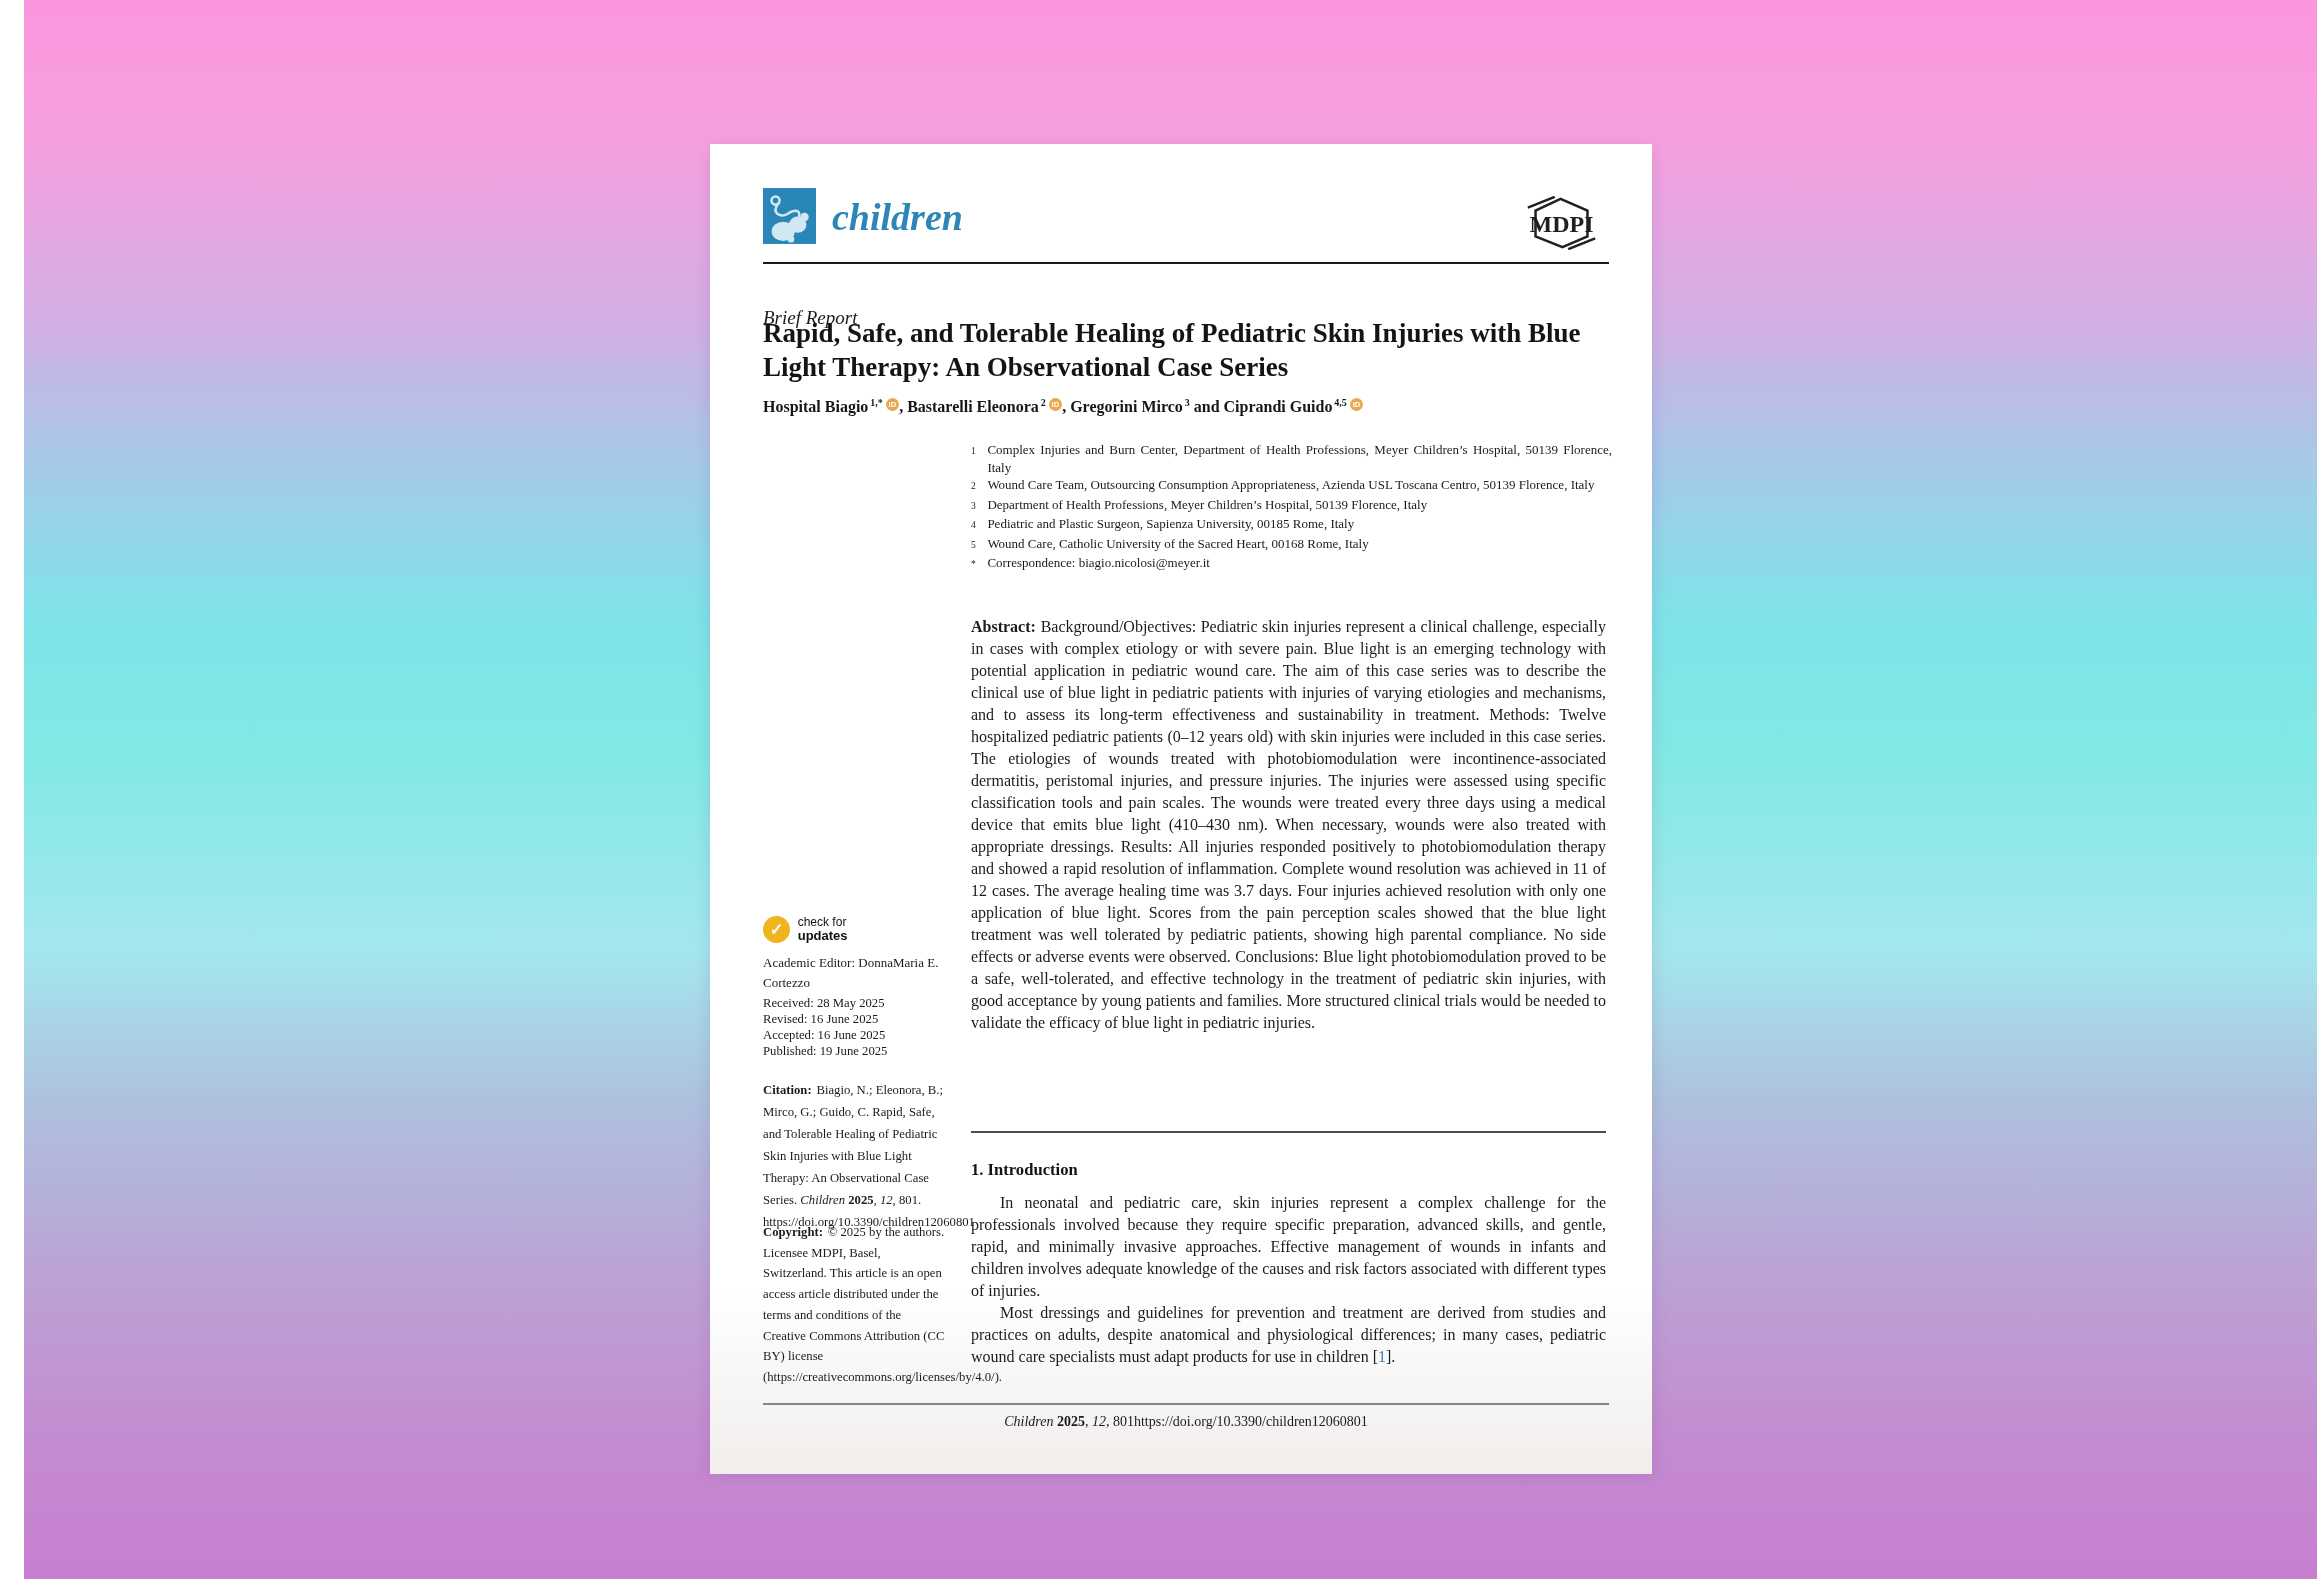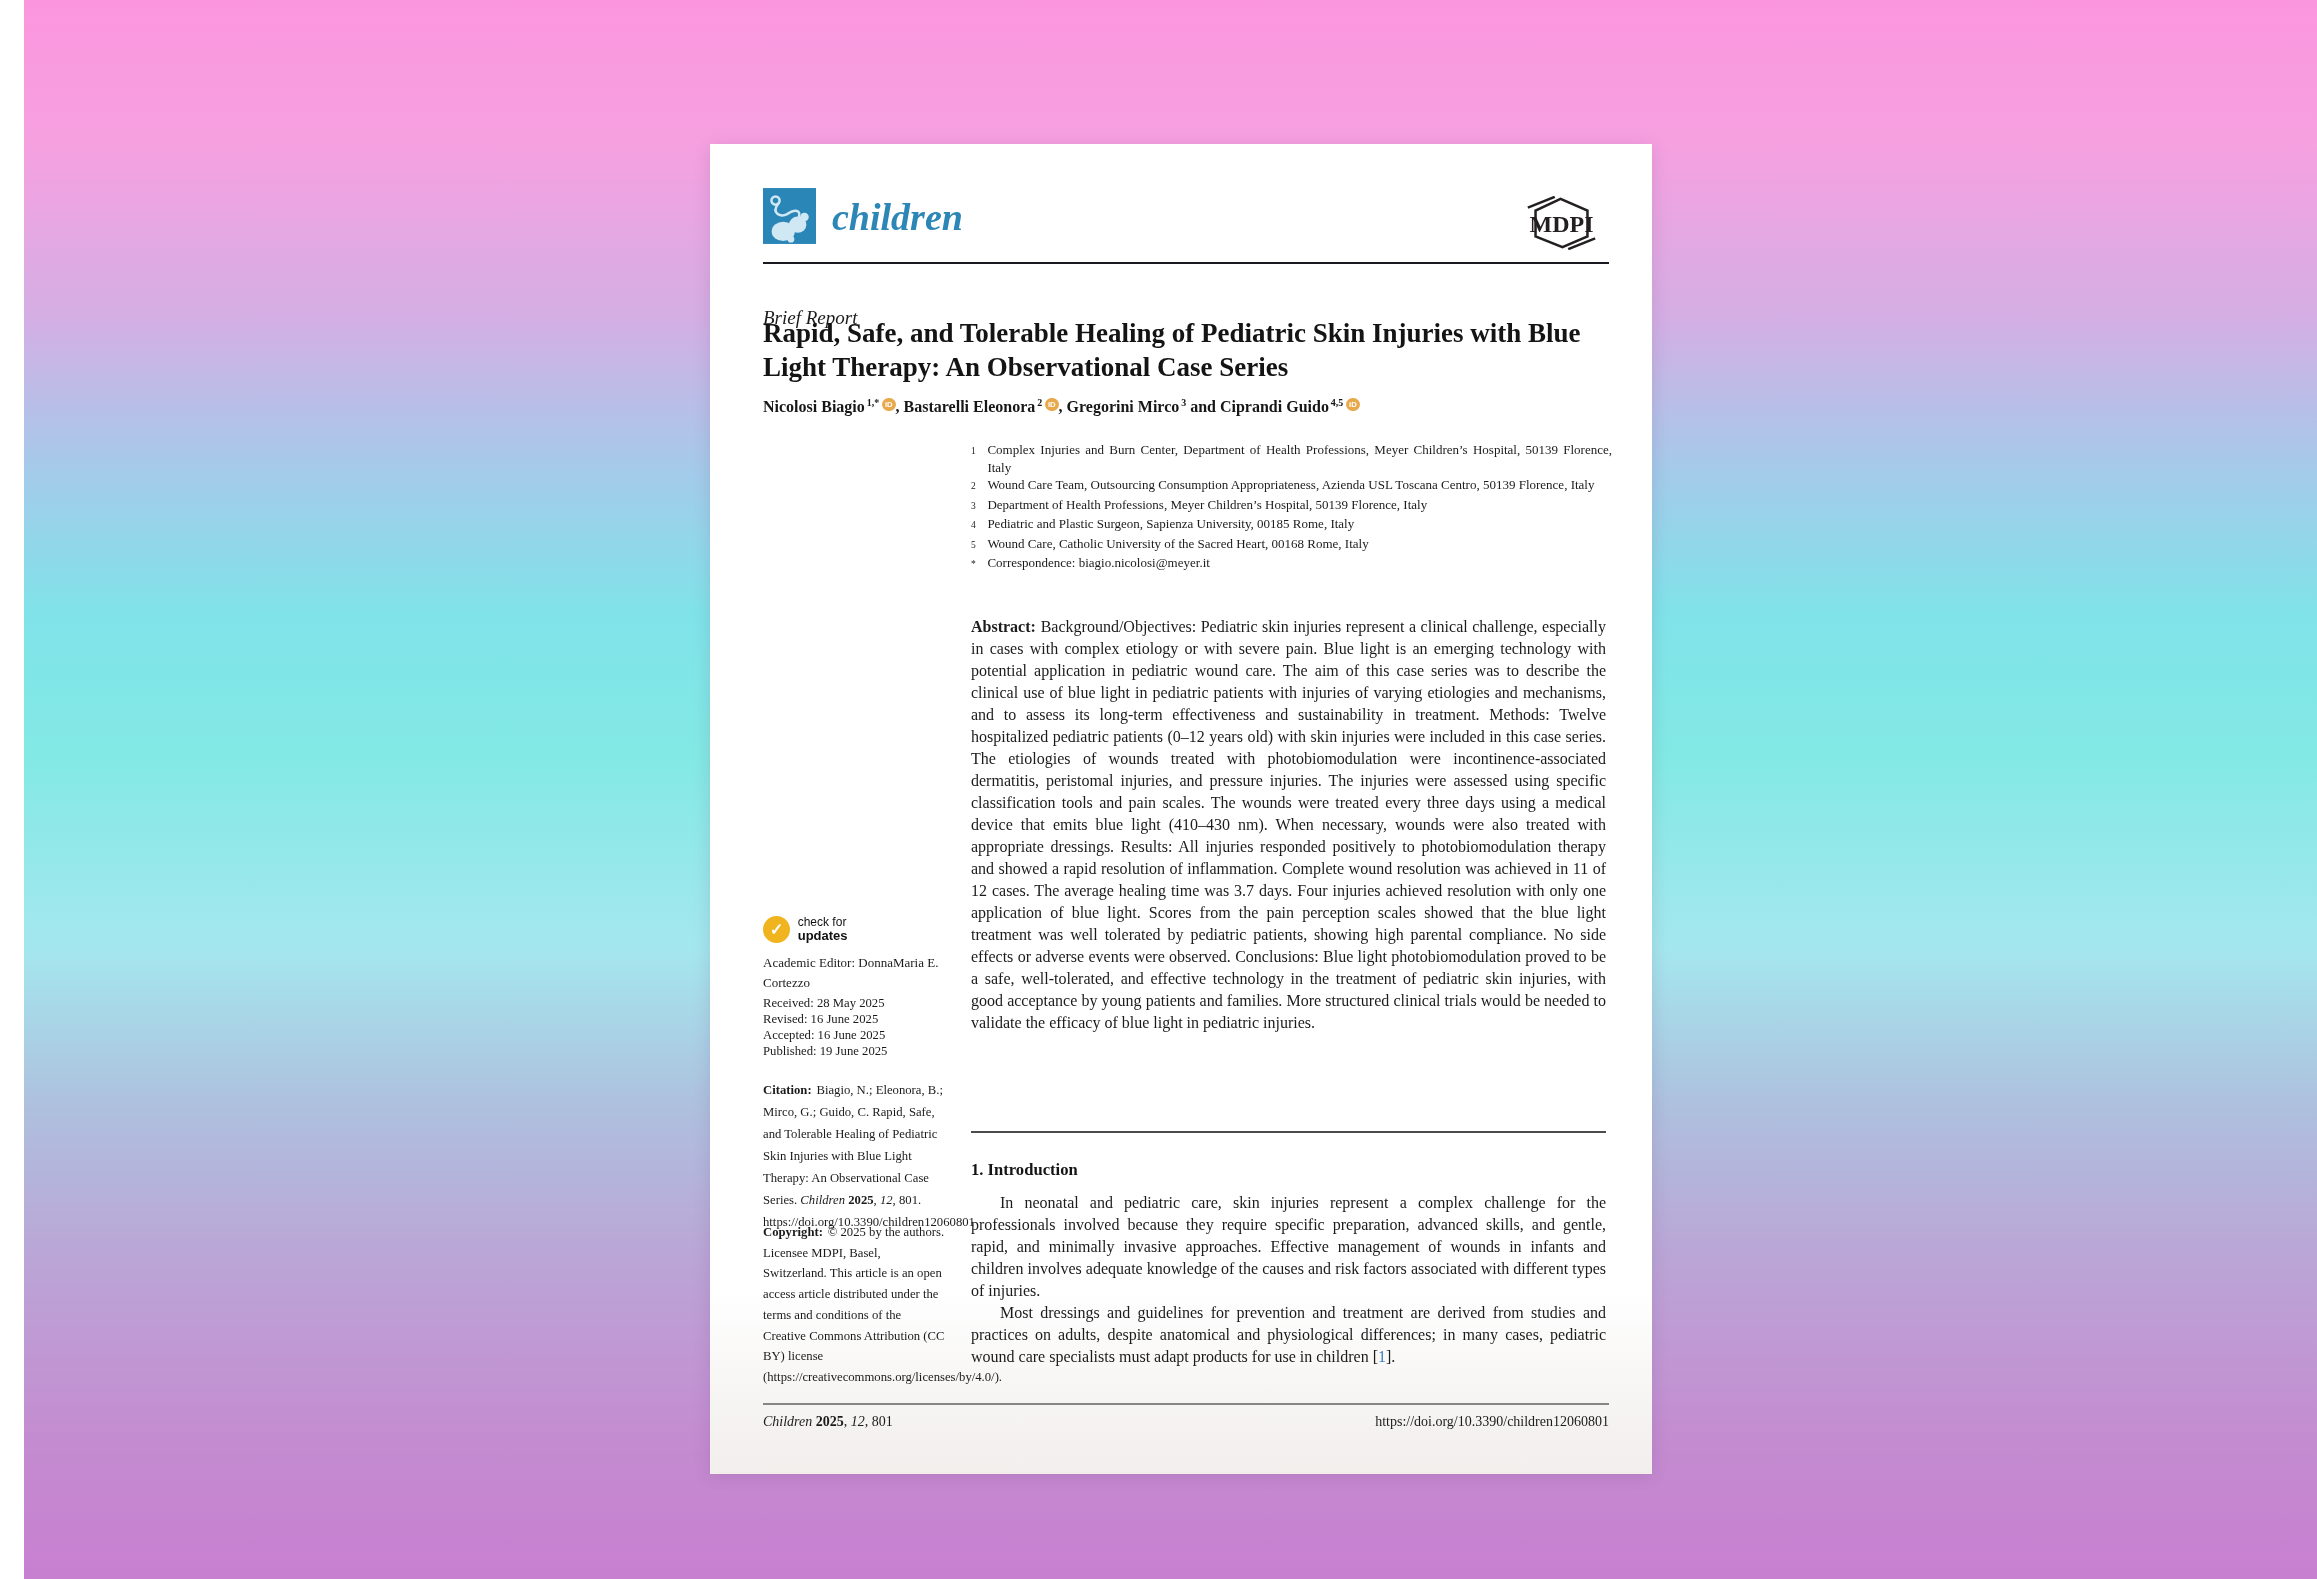--- a/index.html
+++ b/index.html
@@ -57,21 +57,21 @@
   .badge-text .b2{font-weight:bold;font-size:13px;}
   .editor{left:53px;top:809px;width:189px;font-size:13px;line-height:20px;}
   .dates{left:53px;top:851px;width:189px;font-size:12.7px;line-height:16px;}
   .citation{left:53px;top:935px;width:182px;font-size:12.7px;line-height:22px;}
   .copyright{left:53px;top:1078px;width:182px;font-size:12.7px;line-height:20.7px;}
   .it{font-style:italic;}
   .bd{font-weight:bold;}
 
   
   .rule-footer{left:53px;top:1259px;width:846px;height:1.9px;background:#868686;}
-  .footer{left:53px;top:1270px;width:846px;display:flex;justify-content:space-between;font-size:14px;color:#1b1b1b;}
+  .footer{left:53px;top:1270px;width:846px;display:flex;justify-content:center;font-size:14px;color:#1b1b1b;}
 </style>
 </head>
 <body>
 
 <div class="stage">
   <div class="page">
 
     <div class="abs logo-square">
       <svg width="53" height="56" viewBox="0 0 55 58">
         <rect width="55" height="58" fill="#2b86b8"></rect>
@@ -98,21 +98,21 @@
         </g>
         <text x="39" y="37" text-anchor="middle" font-family="Liberation Serif, serif" font-size="25" font-weight="bold" fill="#231f20">MDPI</text>
       </svg>
     </div>
 
     <div class="abs rule-top"></div>
 
     <div class="abs article-type">Brief Report</div>
     <div class="abs title">Rapid, Safe, and Tolerable Healing of Pediatric Skin Injuries with Blue Light Therapy: An Observational Case Series</div>
 
-    <div class="abs authors"><span><span>Nicolosi Biagio</span><sup>1,*</sup><span class="orcid">iD</span><span>, </span></span><span><span>Bastarelli Eleonora</span><sup>2</sup><span class="orcid">iD</span><span>, </span></span><span><span>Gregorini Mirco</span><sup>3</sup><span> and </span></span><span><span>Ciprandi Guido</span><sup>4,5</sup><span class="orcid">iD</span></span></div>
+    <div class="abs authors"><span><span>Hospital Biagio</span><sup>1,*</sup><span class="orcid">iD</span><span>, </span></span><span><span>Bastarelli Eleonora</span><sup>2</sup><span class="orcid">iD</span><span>, </span></span><span><span>Gregorini Mirco</span><sup>3</sup><span> and </span></span><span><span>Ciprandi Guido</span><sup>4,5</sup><span class="orcid">iD</span></span></div>
 
     <div class="abs affils">
       <div class="affil-row">
           <span class="affil-marker">1</span>
           <div class="affil-text">Complex Injuries and Burn Center, Department of Health Professions, Meyer Children’s Hospital, 50139 Florence, Italy</div>
         </div>
       <div class="affil-row">
           <span class="affil-marker">2</span>
           <div class="affil-text">Wound Care Team, Outsourcing Consumption Appropriateness, Azienda USL Toscana Centro, 50139 Florence, Italy</div>
         </div>

